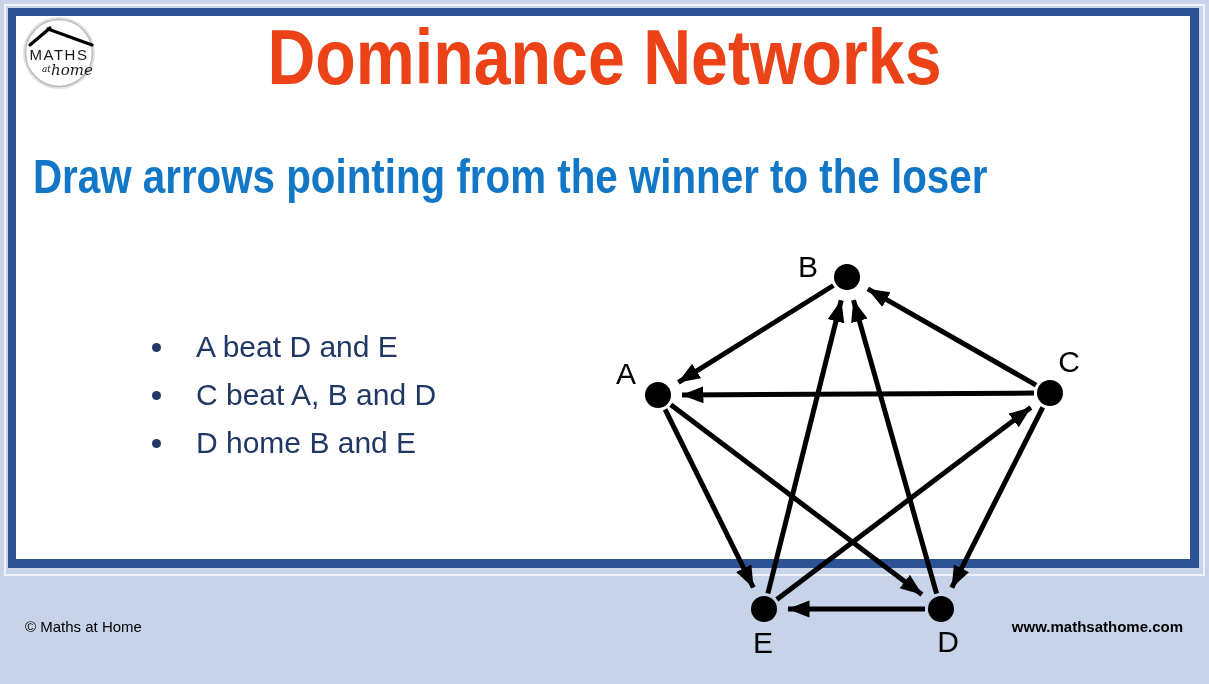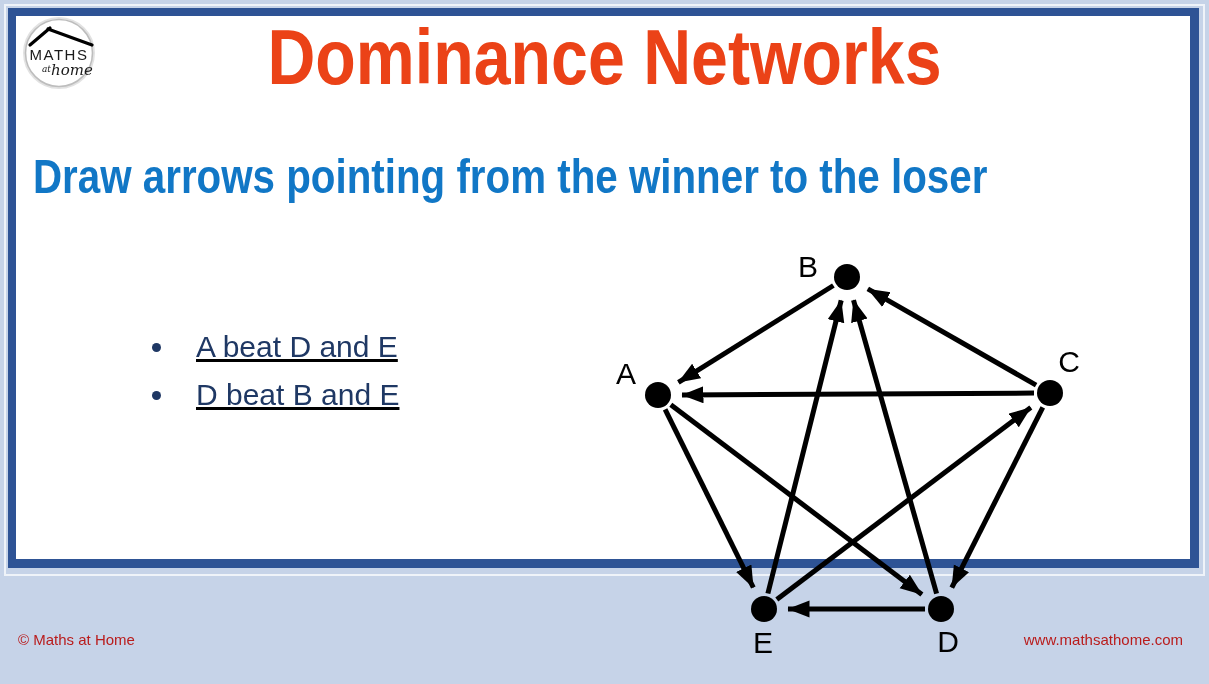--- a/index.html
+++ b/index.html
@@ -23,39 +23,39 @@
     text-align:center;font-size:78px;font-weight:bold;line-height:1.0;
     color:#eb4217;transform:scaleX(0.85);transform-origin:50% 50%;
     white-space:nowrap;
   }
   .subtitle{
     position:absolute;left:33px;top:153px;margin:0;
     font-size:48px;font-weight:bold;line-height:1.0;
     color:#1177c6;transform:scaleX(0.84);transform-origin:0 50%;
     white-space:nowrap;
   }
-  .bullets{position:absolute;left:150px;top:323px;margin:0;padding:0;list-style:none;text-decoration:underline;}
+  .bullets{position:absolute;left:150px;top:323px;margin:0;padding:0;list-style:none;}
   .bullets li{
     position:relative;height:48px;line-height:48px;padding-left:46px;
     font-size:30px;color:#1f3864;white-space:nowrap;
   }
   .bullets li::before{
     content:"";position:absolute;left:2px;top:20px;width:9px;height:9px;
     border-radius:50%;background:#1f3864;
   }
 
   .graph{position:absolute;left:588px;top:226px;width:590px;height:440px;}
   .graph .nlabel{
     font-family:"Liberation Sans",sans-serif;font-size:30px;fill:#000;
     text-anchor:middle;dominant-baseline:central;
   }
 
-  .footer{position:absolute;top:631px;font-size:15px;line-height:18px;color:#b91c1c;}
+  .footer{position:absolute;top:618px;font-size:15px;line-height:18px;color:#000000;margin-left:7px;}
   .footer-left{left:18px;}
-  .footer-right{right:26px;}
+  .footer-right{right:26px;font-weight:bold;}
 </style>
 </head>
 <body>
 
 <div class="slide">
   <div class="pinstripe"></div>
   <div class="frame-navy"></div>
   <div class="content"></div>
 
   <svg class="logo" viewBox="0 0 74 74">
@@ -66,21 +66,22 @@
     <text class="brand" x="37" y="45" text-anchor="middle">MATHS</text>
     <text class="tag-small" x="20" y="57">at</text>
     <text class="tag" x="29" y="60">home</text>
   </svg>
 
   <h1 class="title">Dominance Networks</h1>
   <h2 class="subtitle">Draw arrows pointing from the winner to the loser</h2>
 
   <ul class="bullets">
       <li>A beat D and E</li>
-      <li>D beat B and E</li>
+      <li>C beat A, B and D</li>
+      <li>D home B and E</li>
     </ul>
 
   <svg class="graph" viewBox="0 0 590 440">
       <defs>
         <marker id="ah" markerUnits="strokeWidth" markerWidth="4.6" markerHeight="3.6" refX="4.3" refY="1.7" orient="auto">
           <path d="M0,0 L4.4,1.7 L0,3.4 Z" fill="#000000"></path>
         </marker>
       </defs>
       <line x1="82.8" y1="178.7" x2="333.9" y2="368.5" stroke="#000000" stroke-width="5" marker-end="url(#ah)"></line>
       <line x1="77.1" y1="183.3" x2="165.3" y2="361.5" stroke="#000000" stroke-width="5" marker-end="url(#ah)"></line>

